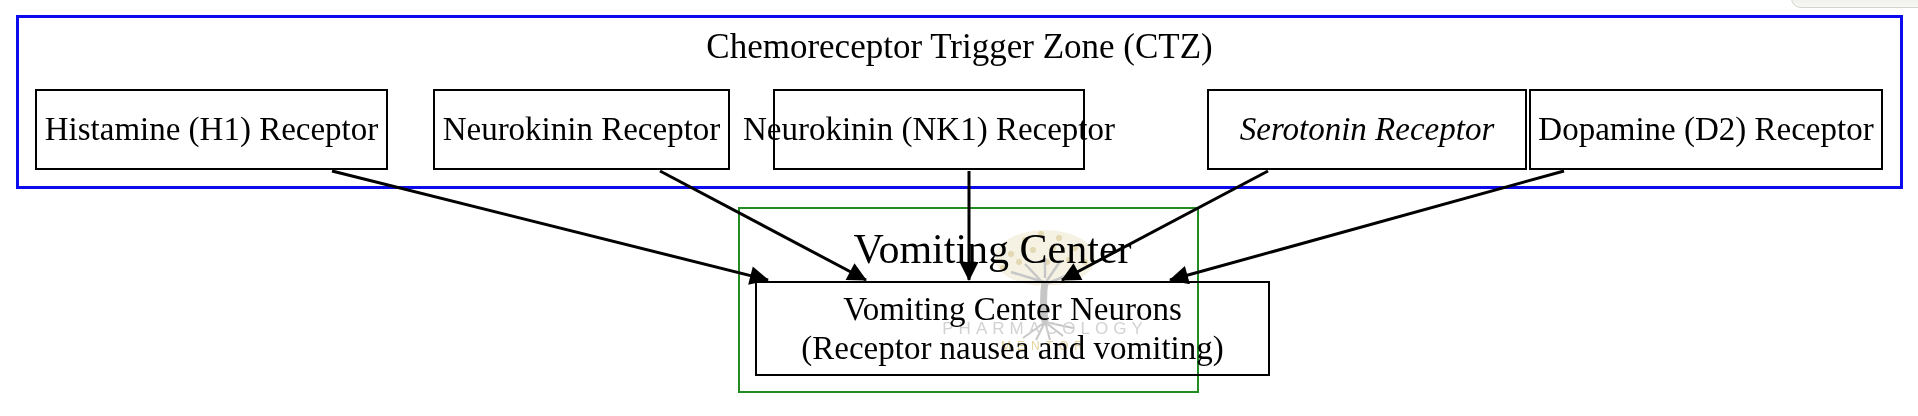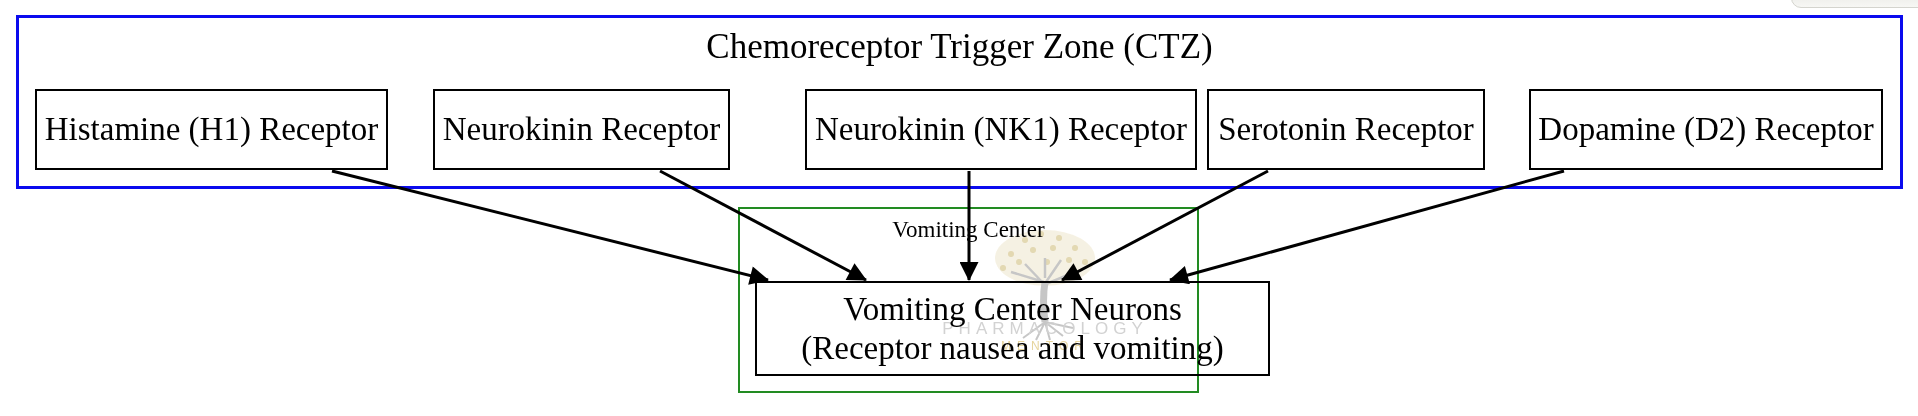--- a/index.html
+++ b/index.html
@@ -12,32 +12,32 @@
     color:#000;
   }
   .cluster{position:absolute;box-sizing:border-box;background:transparent;}
   #ctz-cluster{left:16px;top:15px;width:1887px;height:174px;border:3px solid #0b0bee;}
   #vc-cluster{left:738px;top:207px;width:461px;height:186px;border:2.5px solid #228b22;}
   .cluster-title{
     position:absolute;left:0;width:100%;
     text-align:center;font-size:35px;line-height:40px;white-space:nowrap;
   }
   #ctz-title{top:9px;}
-  #vc-title{top:1px;font-size:23px;}
+  #vc-title{top:20px;font-size:42px;padding-left:24px;}
   .node{
     position:absolute;box-sizing:border-box;
     border:2.5px solid #000;background:transparent;
     display:flex;align-items:center;justify-content:center;
     font-size:33px;white-space:nowrap;text-align:center;
   }
   .receptor{top:89px;height:81px;}
   #node-histamine{left:35px;width:353px;}
   #node-muscarinic{left:433px;width:297px;}
-  #node-neurokinin{left:773px;width:392px;margin-left:32px;}
-  #node-serotonin{left:1207px;width:278px;}
+  #node-neurokinin{left:773px;width:312px;}
+  #node-serotonin{left:1207px;width:320px;font-style:italic;}
   #node-dopamine{left:1529px;width:354px;}
   #node-vcn{left:755px;top:281px;width:515px;height:95px;flex-direction:column;font-size:33px;line-height:39px;}
   #edge-layer,#watermark-layer{position:absolute;left:0;top:0;pointer-events:none;}
   #browser-fragment{
     position:absolute;left:1791px;top:-12px;width:145px;height:20px;
     border-radius:10px;border:1px solid #d4d4ce;
     background:linear-gradient(#e7e7e3,#f7f7f4);
     box-sizing:border-box;
   }
 </style>

